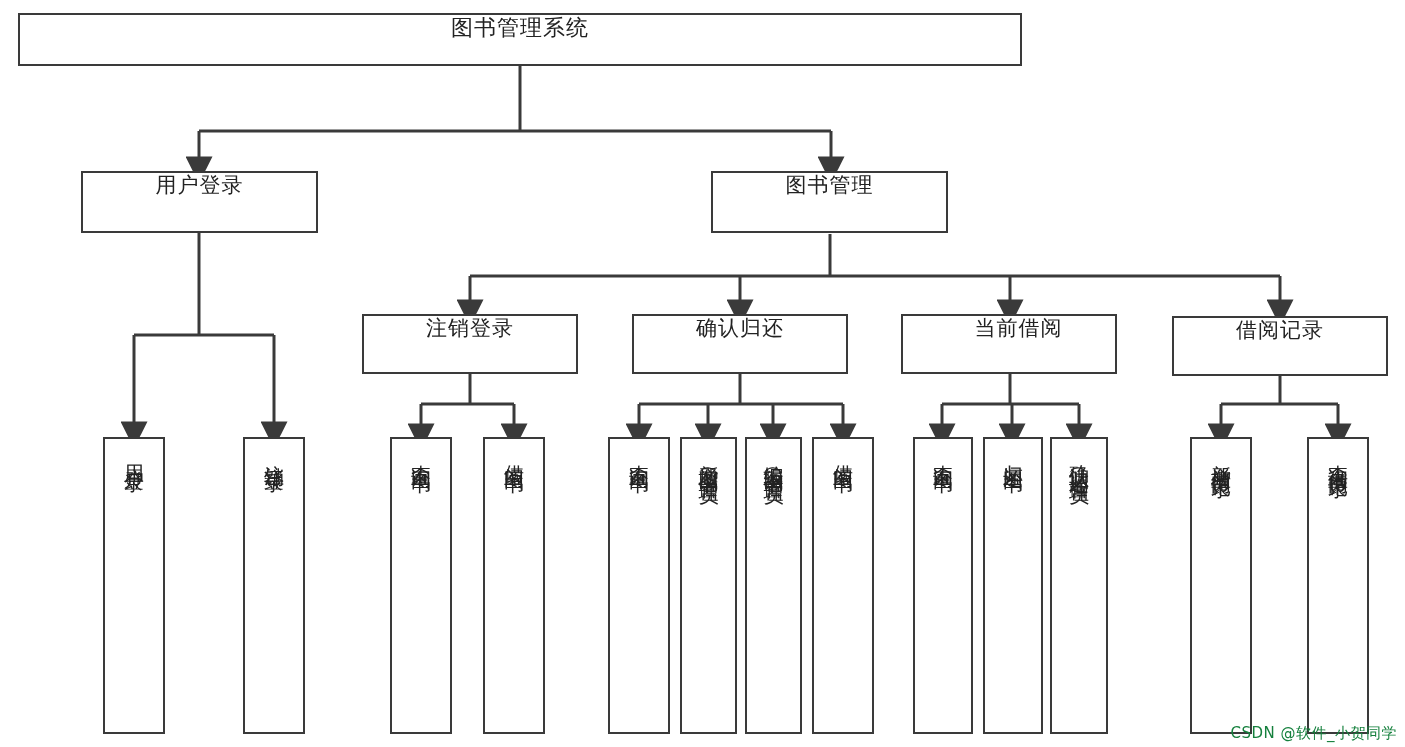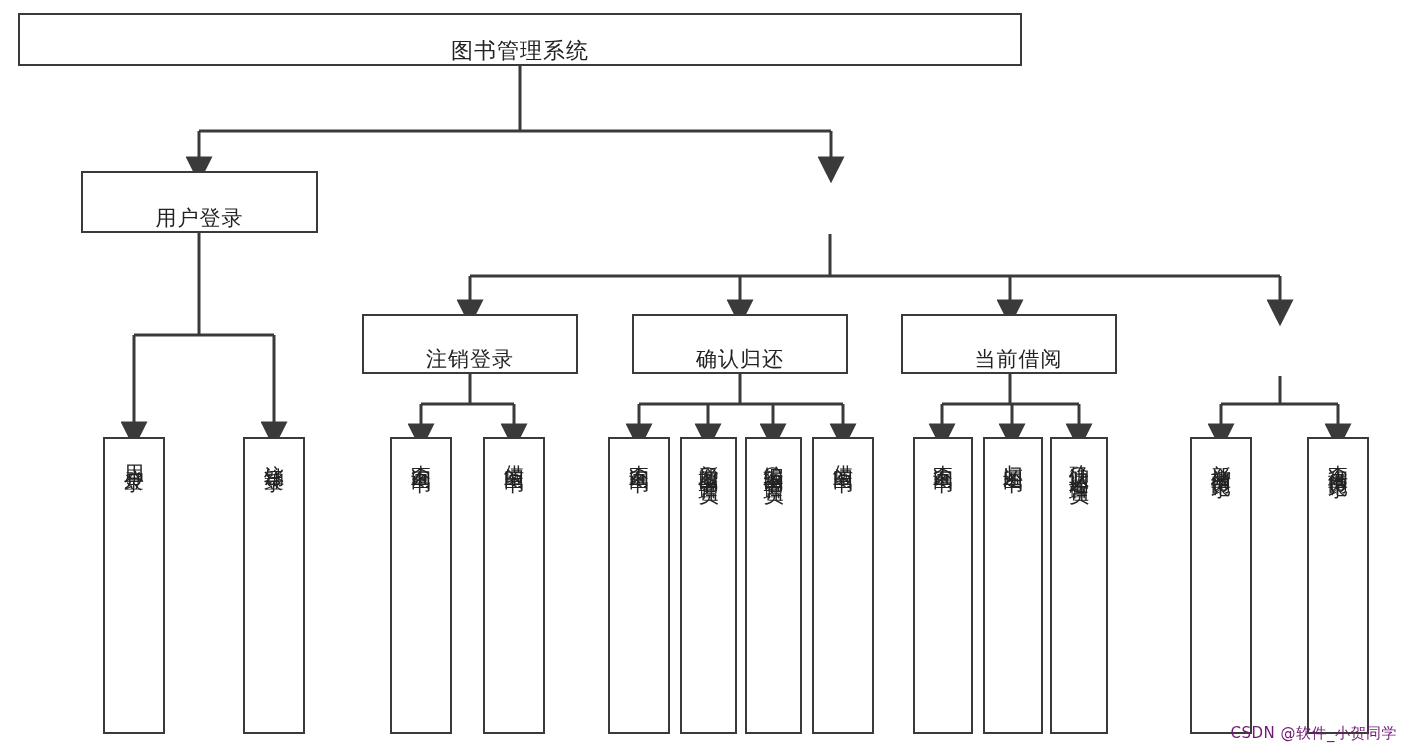--- a/index.html
+++ b/index.html
@@ -1,26 +1,26 @@
 <!DOCTYPE html>
 <html><head>
 <meta charset="utf-8">
 <title>图书管理系统 功能结构图</title>
 <style>
   html,body{margin:0;padding:0;background:#ffffff;}
   body{font-family:"DejaVu Sans","Liberation Sans",sans-serif;}
   #stage{position:relative;width:1405px;height:747px;background:#ffffff;overflow:hidden;}
   svg.links{position:absolute;left:0;top:0;width:1405px;height:747px;pointer-events:none;}
   .node{position:absolute;box-sizing:border-box;background:#ffffff;border:2.5px solid #3a3a3a;
-        display:flex;align-items:flex-end;justify-content:center;text-align:center;color:#222222;}
+        display:flex;align-items:flex-start;justify-content:center;text-align:center;color:#222222;}
   .node.h{font-size:21px;letter-spacing:1px;line-height:1.2;}
   .node.v{writing-mode:vertical-rl;text-orientation:upright;font-size:20px;
           letter-spacing:3px;line-height:1.05;padding:10px 0;justify-content:flex-start;align-items:center;}
   .node.root{font-size:22px;}
-  .watermark{position:absolute;right:8px;bottom:4px;font-size:15px;color:#701a75;
+  .watermark{position:absolute;right:8px;bottom:4px;font-size:15px;color:#15803d;
              letter-spacing:0.5px;white-space:nowrap;font-family:"DejaVu Sans","Liberation Sans",sans-serif;}
 </style>
 </head>
 <body>
 
 <div id="stage">
 
   <svg class="links" viewBox="0 0 1405 747">
     <defs>
       <marker id="arrow" markerWidth="9" markerHeight="9" refX="1.2" refY="4.5" orient="auto" markerUnits="strokeWidth">
@@ -71,29 +71,35 @@
     </g>
   </svg>
 
   <div class="node h root" style="left:18px;top:13px;width:1004px;height:53px;">
     <span>图书管理系统</span>
   </div>
 
   <div class="node h" style="left:81px;top:171px;width:237px;height:62px;">
     <span>用户登录</span>
   </div>
+  <div class="node h" style="left:711px;top:171px;width:237px;height:62px;">
+    <span>图书管理</span>
+  </div>
 
   <div class="node h" style="left:362px;top:314px;width:216px;height:60px;">
     <span>注销登录</span>
   </div>
   <div class="node h" style="left:632px;top:314px;width:216px;height:60px;">
     <span>确认归还</span>
   </div>
   <div class="node h" style="left:901px;top:314px;width:216px;height:60px;padding-left:19px;">
     <span>当前借阅</span>
+  </div>
+  <div class="node h" style="left:1172px;top:316px;width:216px;height:60px;">
+    <span>借阅记录</span>
   </div>
 
   <div class="node v" style="left:103px;top:437px;width:62px;height:297px;">
     <span>用户登录</span>
   </div>
   <div class="node v" style="left:243px;top:437px;width:62px;height:297px;">
     <span>注销登录</span>
   </div>
 
   <div class="node v" style="left:390px;top:437px;width:62px;height:297px;">

